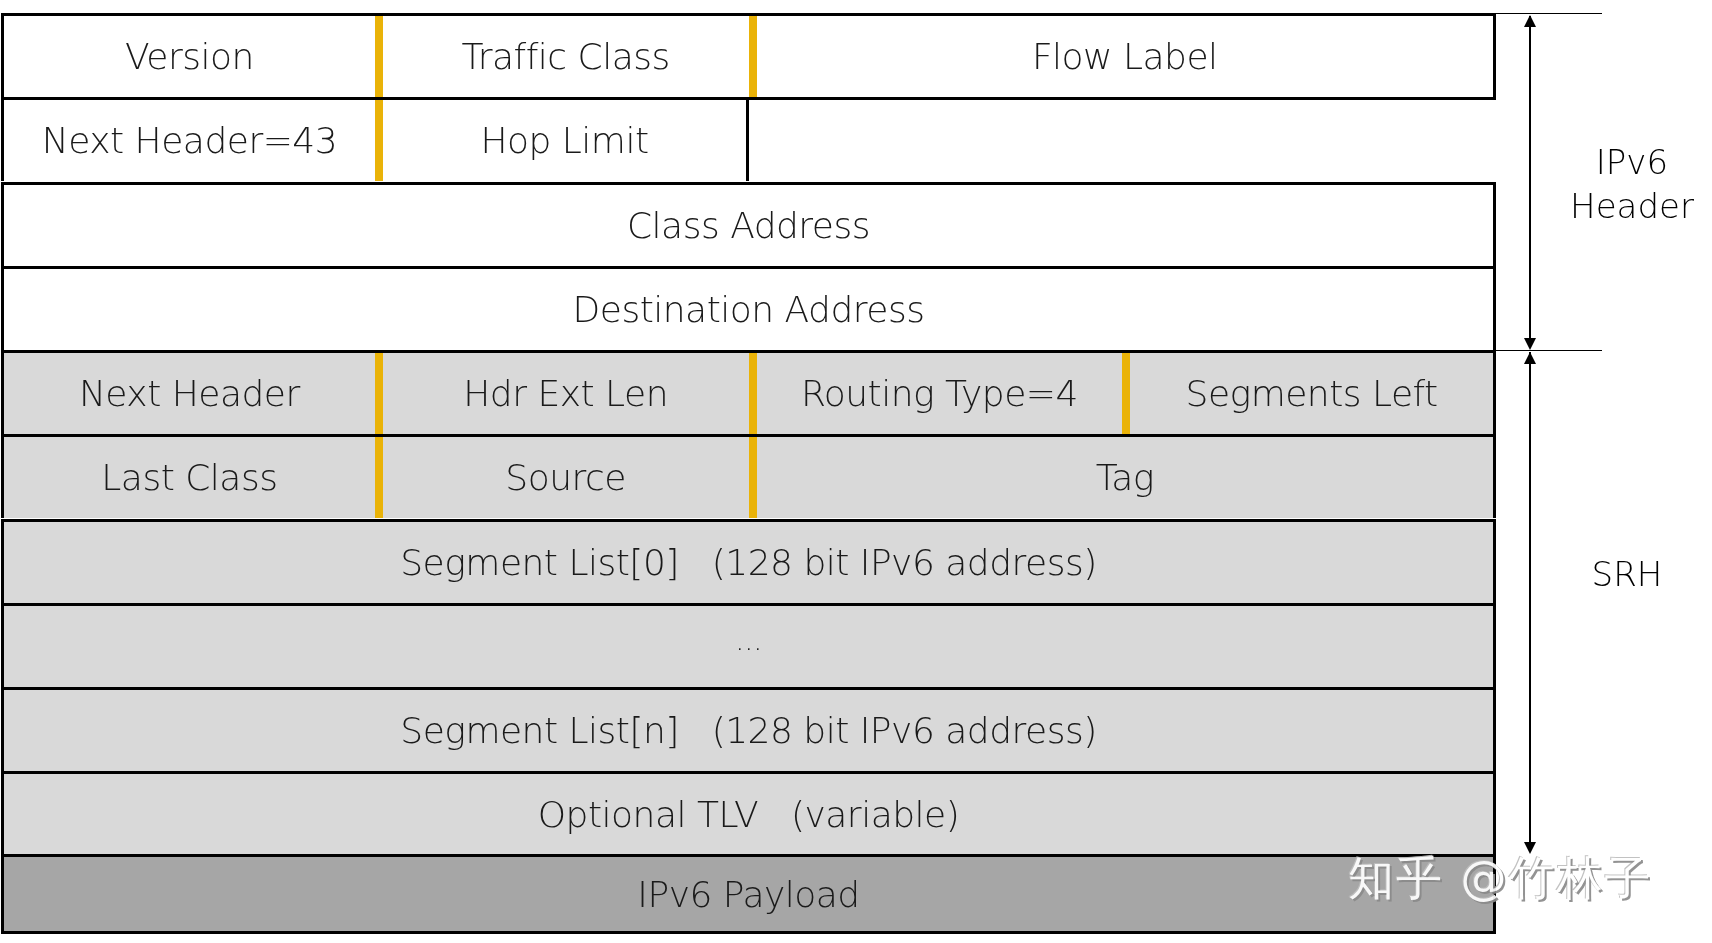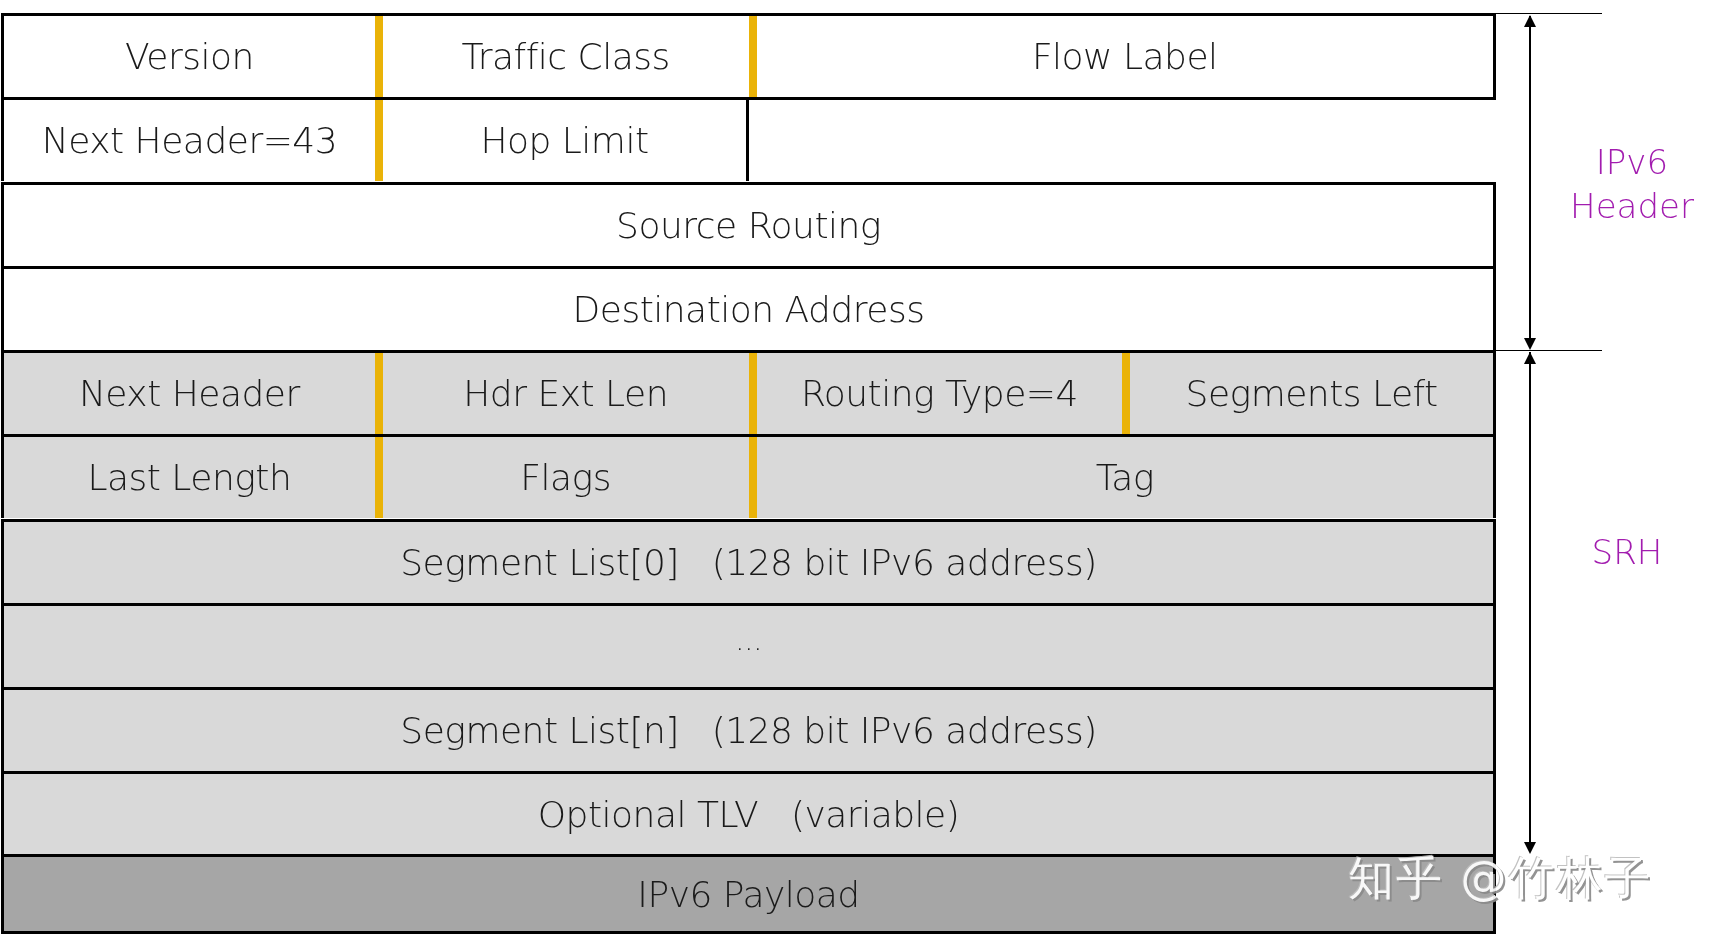--- a/index.html
+++ b/index.html
@@ -19,21 +19,21 @@
   .light { background: #d9d9d9; text-align: right; }
   .dark { background: #a6a6a6; }
   .ellipsis { font-size: 30px; padding-bottom: 14px; }
   .hline { position: absolute; height: 1px; background: #000; }
   .vline { position: absolute; width: 1.5px; background: #000; }
   .tri-up { position: absolute; width: 0; height: 0; border-left: 6px solid transparent;
             border-right: 6px solid transparent; border-bottom: 12px solid #000; }
   .tri-down { position: absolute; width: 0; height: 0; border-left: 6px solid transparent;
               border-right: 6px solid transparent; border-top: 12px solid #000; }
   .side-label { position: absolute; text-align: center; font-size: 34px; font-weight: 300;
-                line-height: 44px; color: #a21caf; }
+                line-height: 44px; color: #000000; }
   .watermark { position: absolute; left: 1348px; top: 848px; font-size: 46px; font-weight: normal;
                color: #ffffff; letter-spacing: 2px;
                text-shadow: 2px 2px 0 #8a8a8a, -1px -1px 0 #bdbdbd; opacity: 0.92; }
 </style>
 </head>
 <body>
 
 <div class="table">
 
   <div class="row" style="top:0px">
@@ -41,37 +41,37 @@
     <div class="cell c1 white">Traffic Class</div>
     <div class="cell c2 white">Flow Label</div>
   </div>
 
   <div class="row" style="top:84px">
     <div class="cell c1 white">Next Header=43</div>
     <div class="cell c1 white">Hop Limit</div>
   </div>
 
   <div class="row" style="top:169px">
-    <div class="cell c4 white">Source Routing</div>
+    <div class="cell c4 white">Class Address</div>
   </div>
 
   <div class="row" style="top:253px">
     <div class="cell c4 white">Destination Address</div>
   </div>
 
   <div class="row" style="top:337px">
     <div class="cell c1 light">Next Header</div>
     <div class="cell c1 light">Hdr Ext Len</div>
     <div class="cell c1 light">Routing Type=4</div>
     <div class="cell c1 light">Segments Left</div>
   </div>
 
   <div class="row" style="top:421px">
-    <div class="cell c1 light">Last Length</div>
-    <div class="cell c1 light">Flags</div>
+    <div class="cell c1 light">Last Class</div>
+    <div class="cell c1 light">Source</div>
     <div class="cell c2 light">Tag</div>
   </div>
 
   <div class="row" style="top:506px">
     <div class="cell c4 light">Segment List[0]   (128 bit IPv6 address)</div>
   </div>
 
   <div class="row" style="top:590px">
     <div class="cell c4 light ellipsis">...</div>
   </div>
@@ -97,15 +97,15 @@
 <div class="tri-down" style="left:1524px; top:338px;"></div>
 
 <div class="vline" style="left:1529px; top:352px; height:500px;"></div>
 <div class="tri-up" style="left:1524px; top:352px;"></div>
 <div class="tri-down" style="left:1524px; top:842px;"></div>
 
 <div class="side-label" style="left:1562px; top:140px; width:140px;">
   <div>IPv6</div>
   <div>Header</div>
 </div>
-<div class="side-label" style="left:1562px; top:530px; width:130px;">SRH</div>
+<div class="side-label" style="left:1562px; top:552px; width:130px;">SRH</div>
 
 <div class="watermark">知乎 @竹林子</div>
 
 </body></html>

